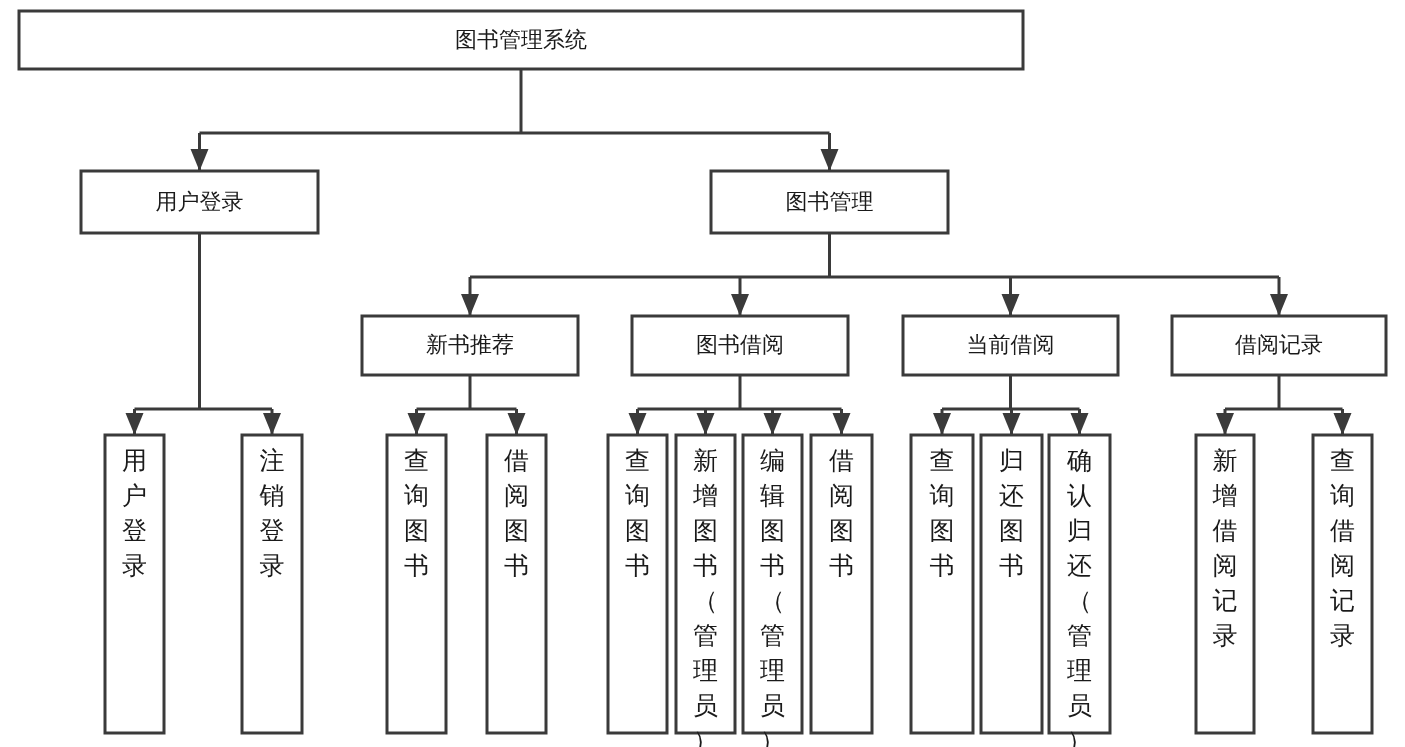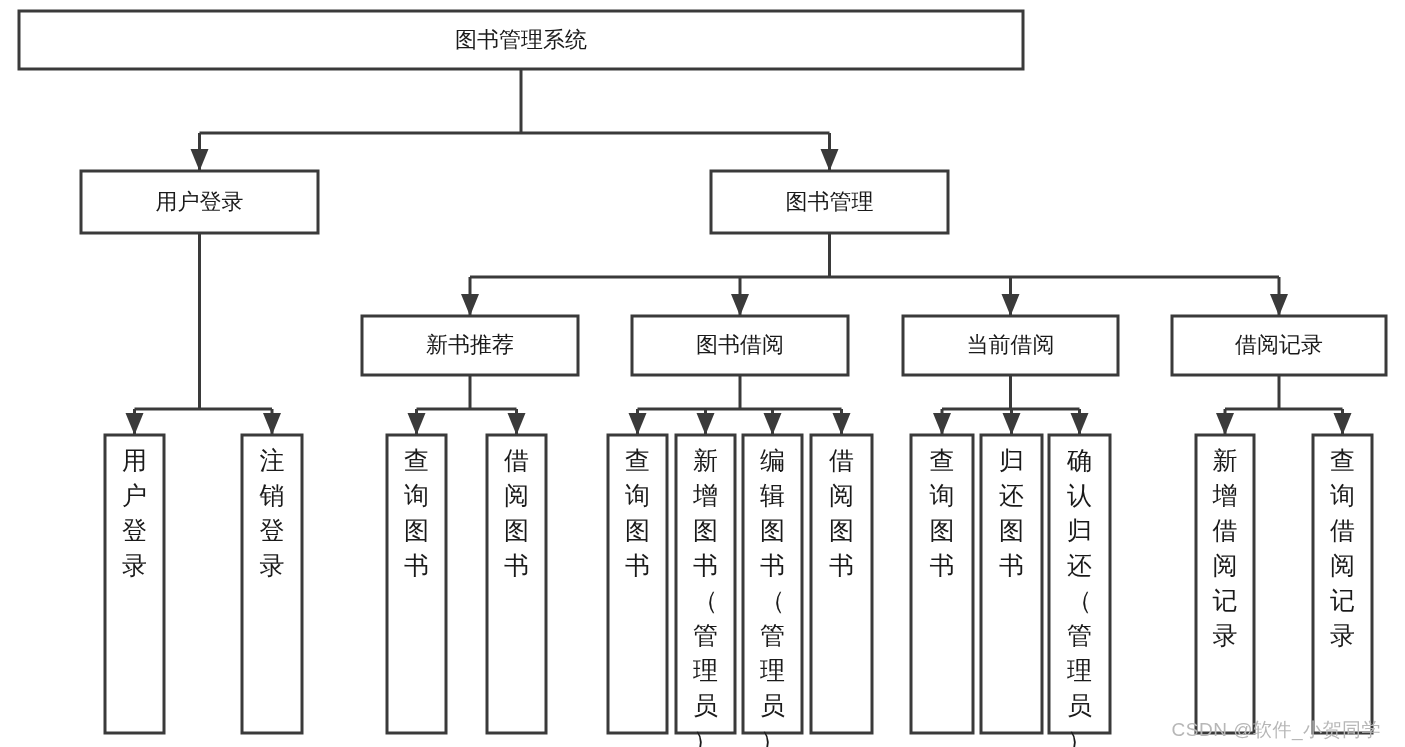--- a/index.html
+++ b/index.html
@@ -200,14 +200,13 @@
         <g>
           <rect x="1196" y="435" width="58" height="298" class="node-rect"></rect>
           <text x="1225" y="469" class="node-label-v"><tspan x="1225" dy="0">新</tspan><tspan x="1225" dy="35">增</tspan><tspan x="1225" dy="35">借</tspan><tspan x="1225" dy="35">阅</tspan><tspan x="1225" dy="35">记</tspan><tspan x="1225" dy="35">录</tspan></text>
         </g>
         <g>
           <rect x="1313" y="435" width="59" height="298" class="node-rect"></rect>
           <text x="1342.5" y="469" class="node-label-v"><tspan x="1342.5" dy="0">查</tspan><tspan x="1342.5" dy="35">询</tspan><tspan x="1342.5" dy="35">借</tspan><tspan x="1342.5" dy="35">阅</tspan><tspan x="1342.5" dy="35">记</tspan><tspan x="1342.5" dy="35">录</tspan></text>
         </g>
       </g>
     </svg>
-  <div class="watermark">CSDN @软件_小贺同学</div>
 </div>
 
 </body></html>

